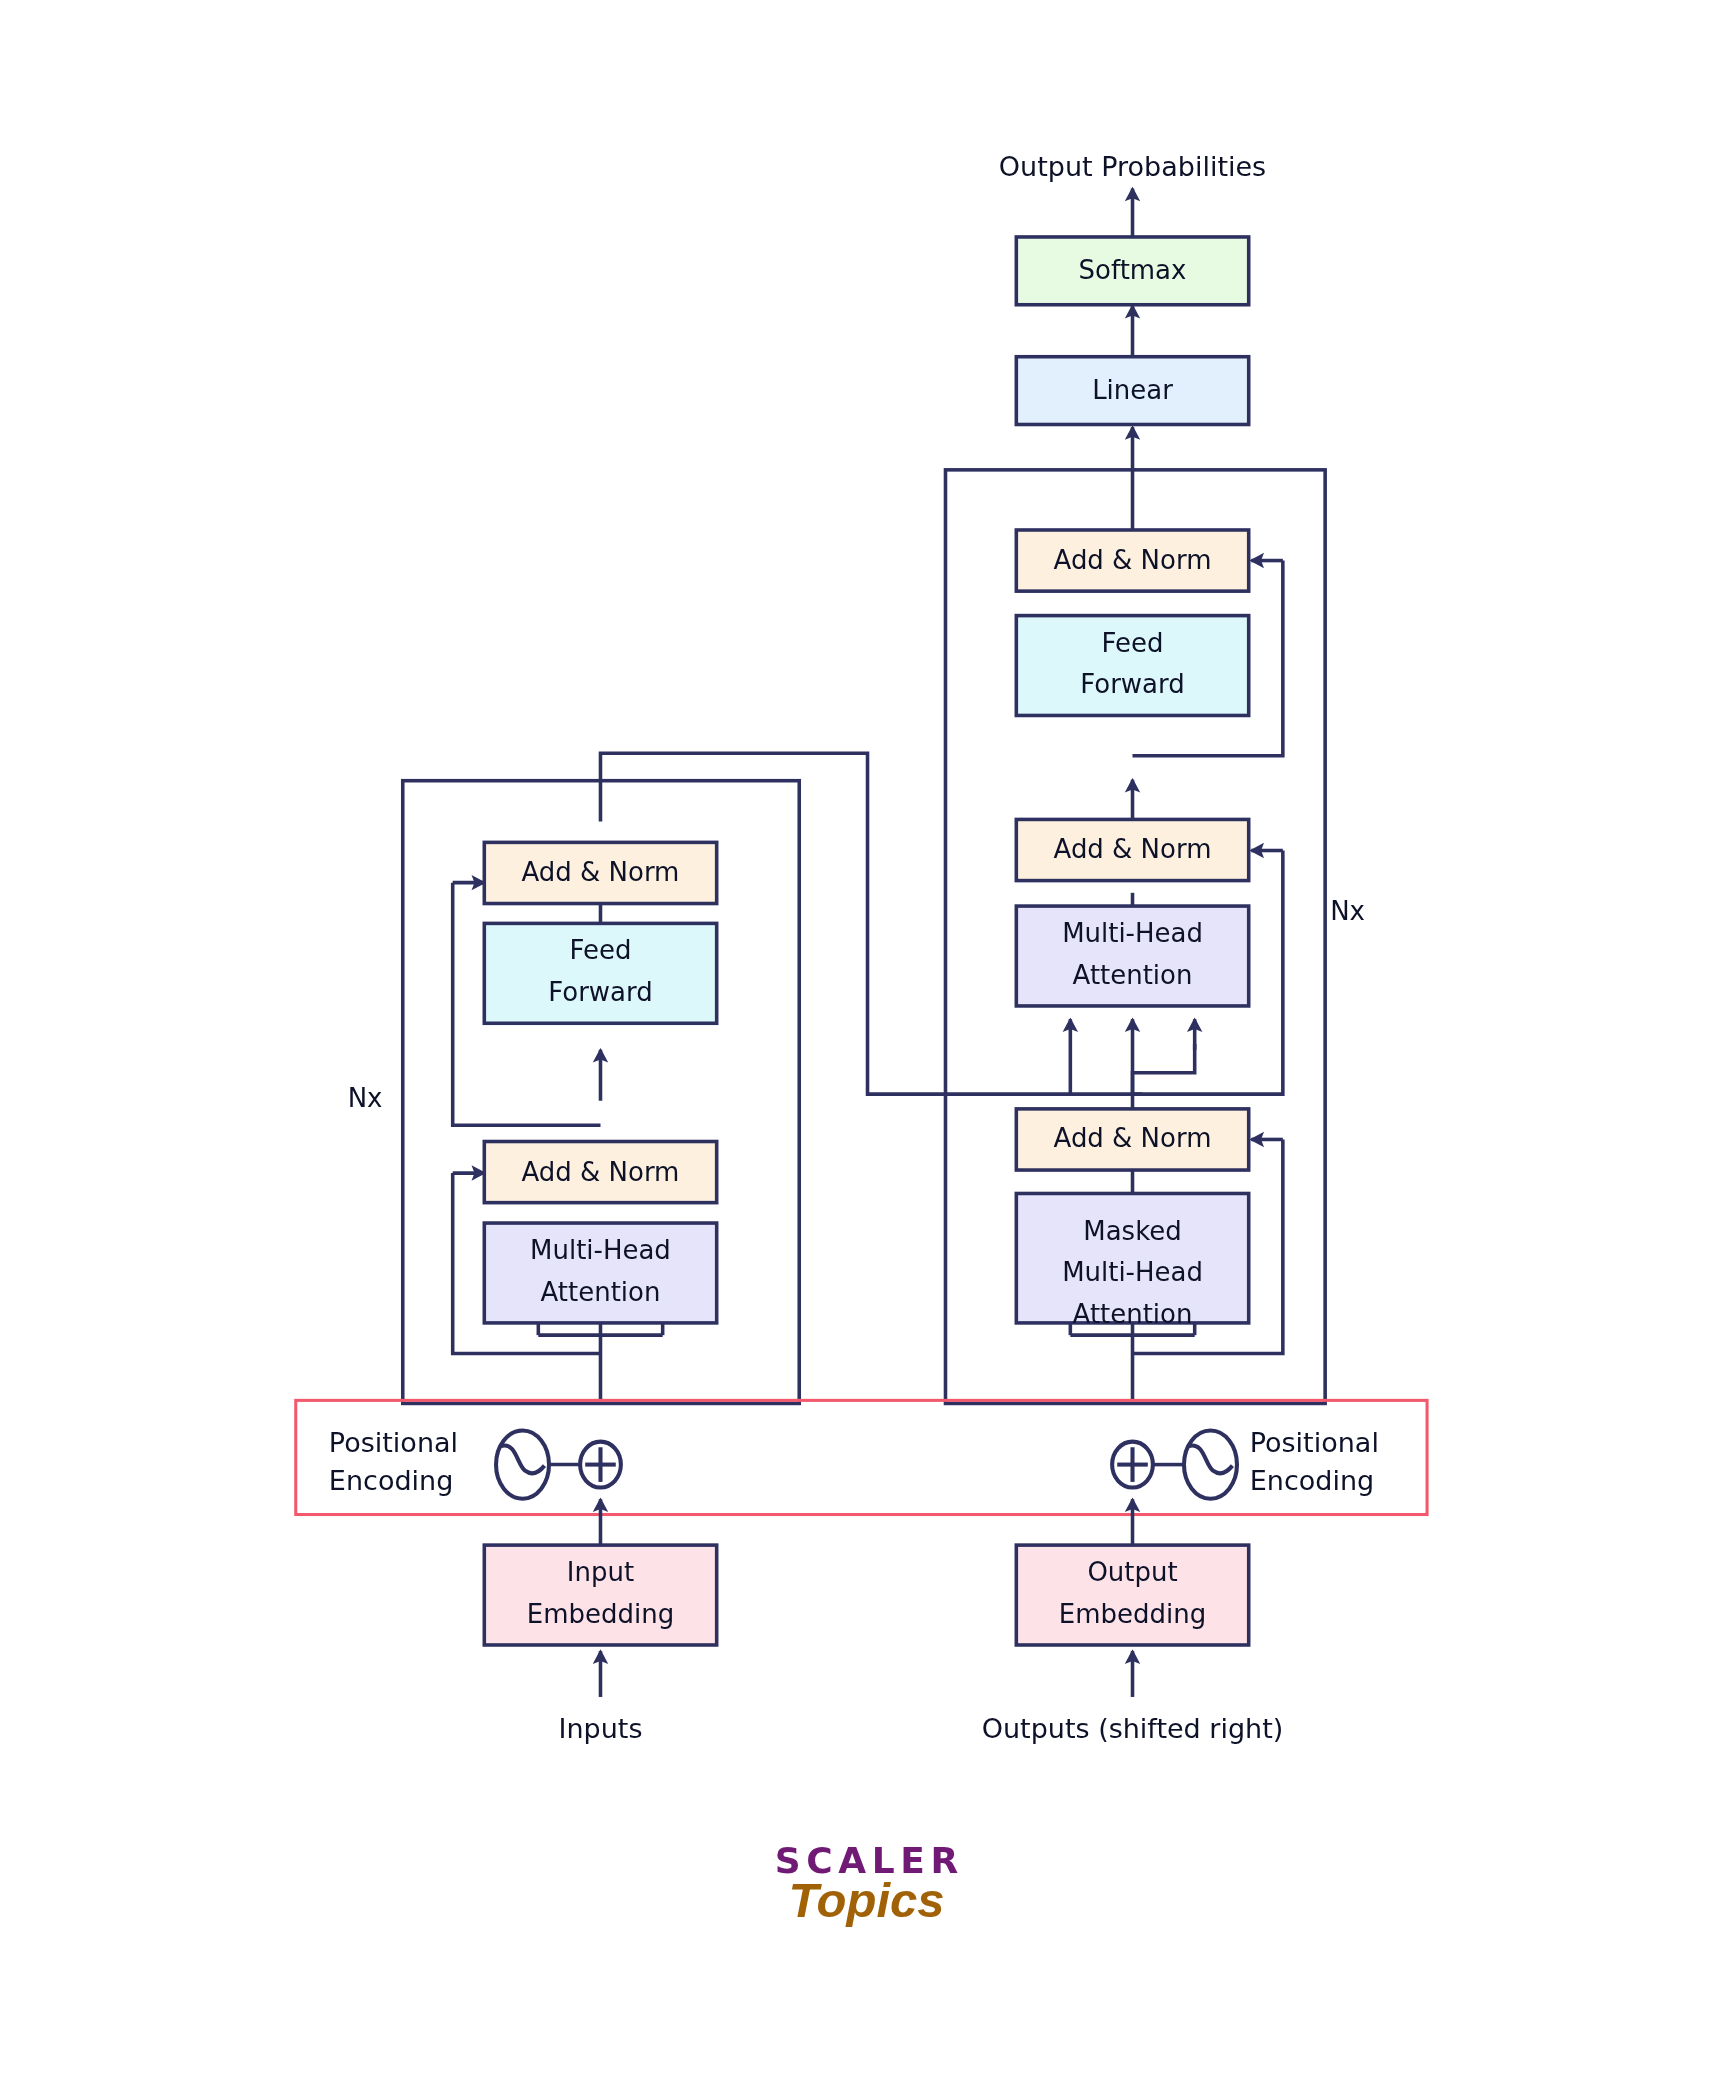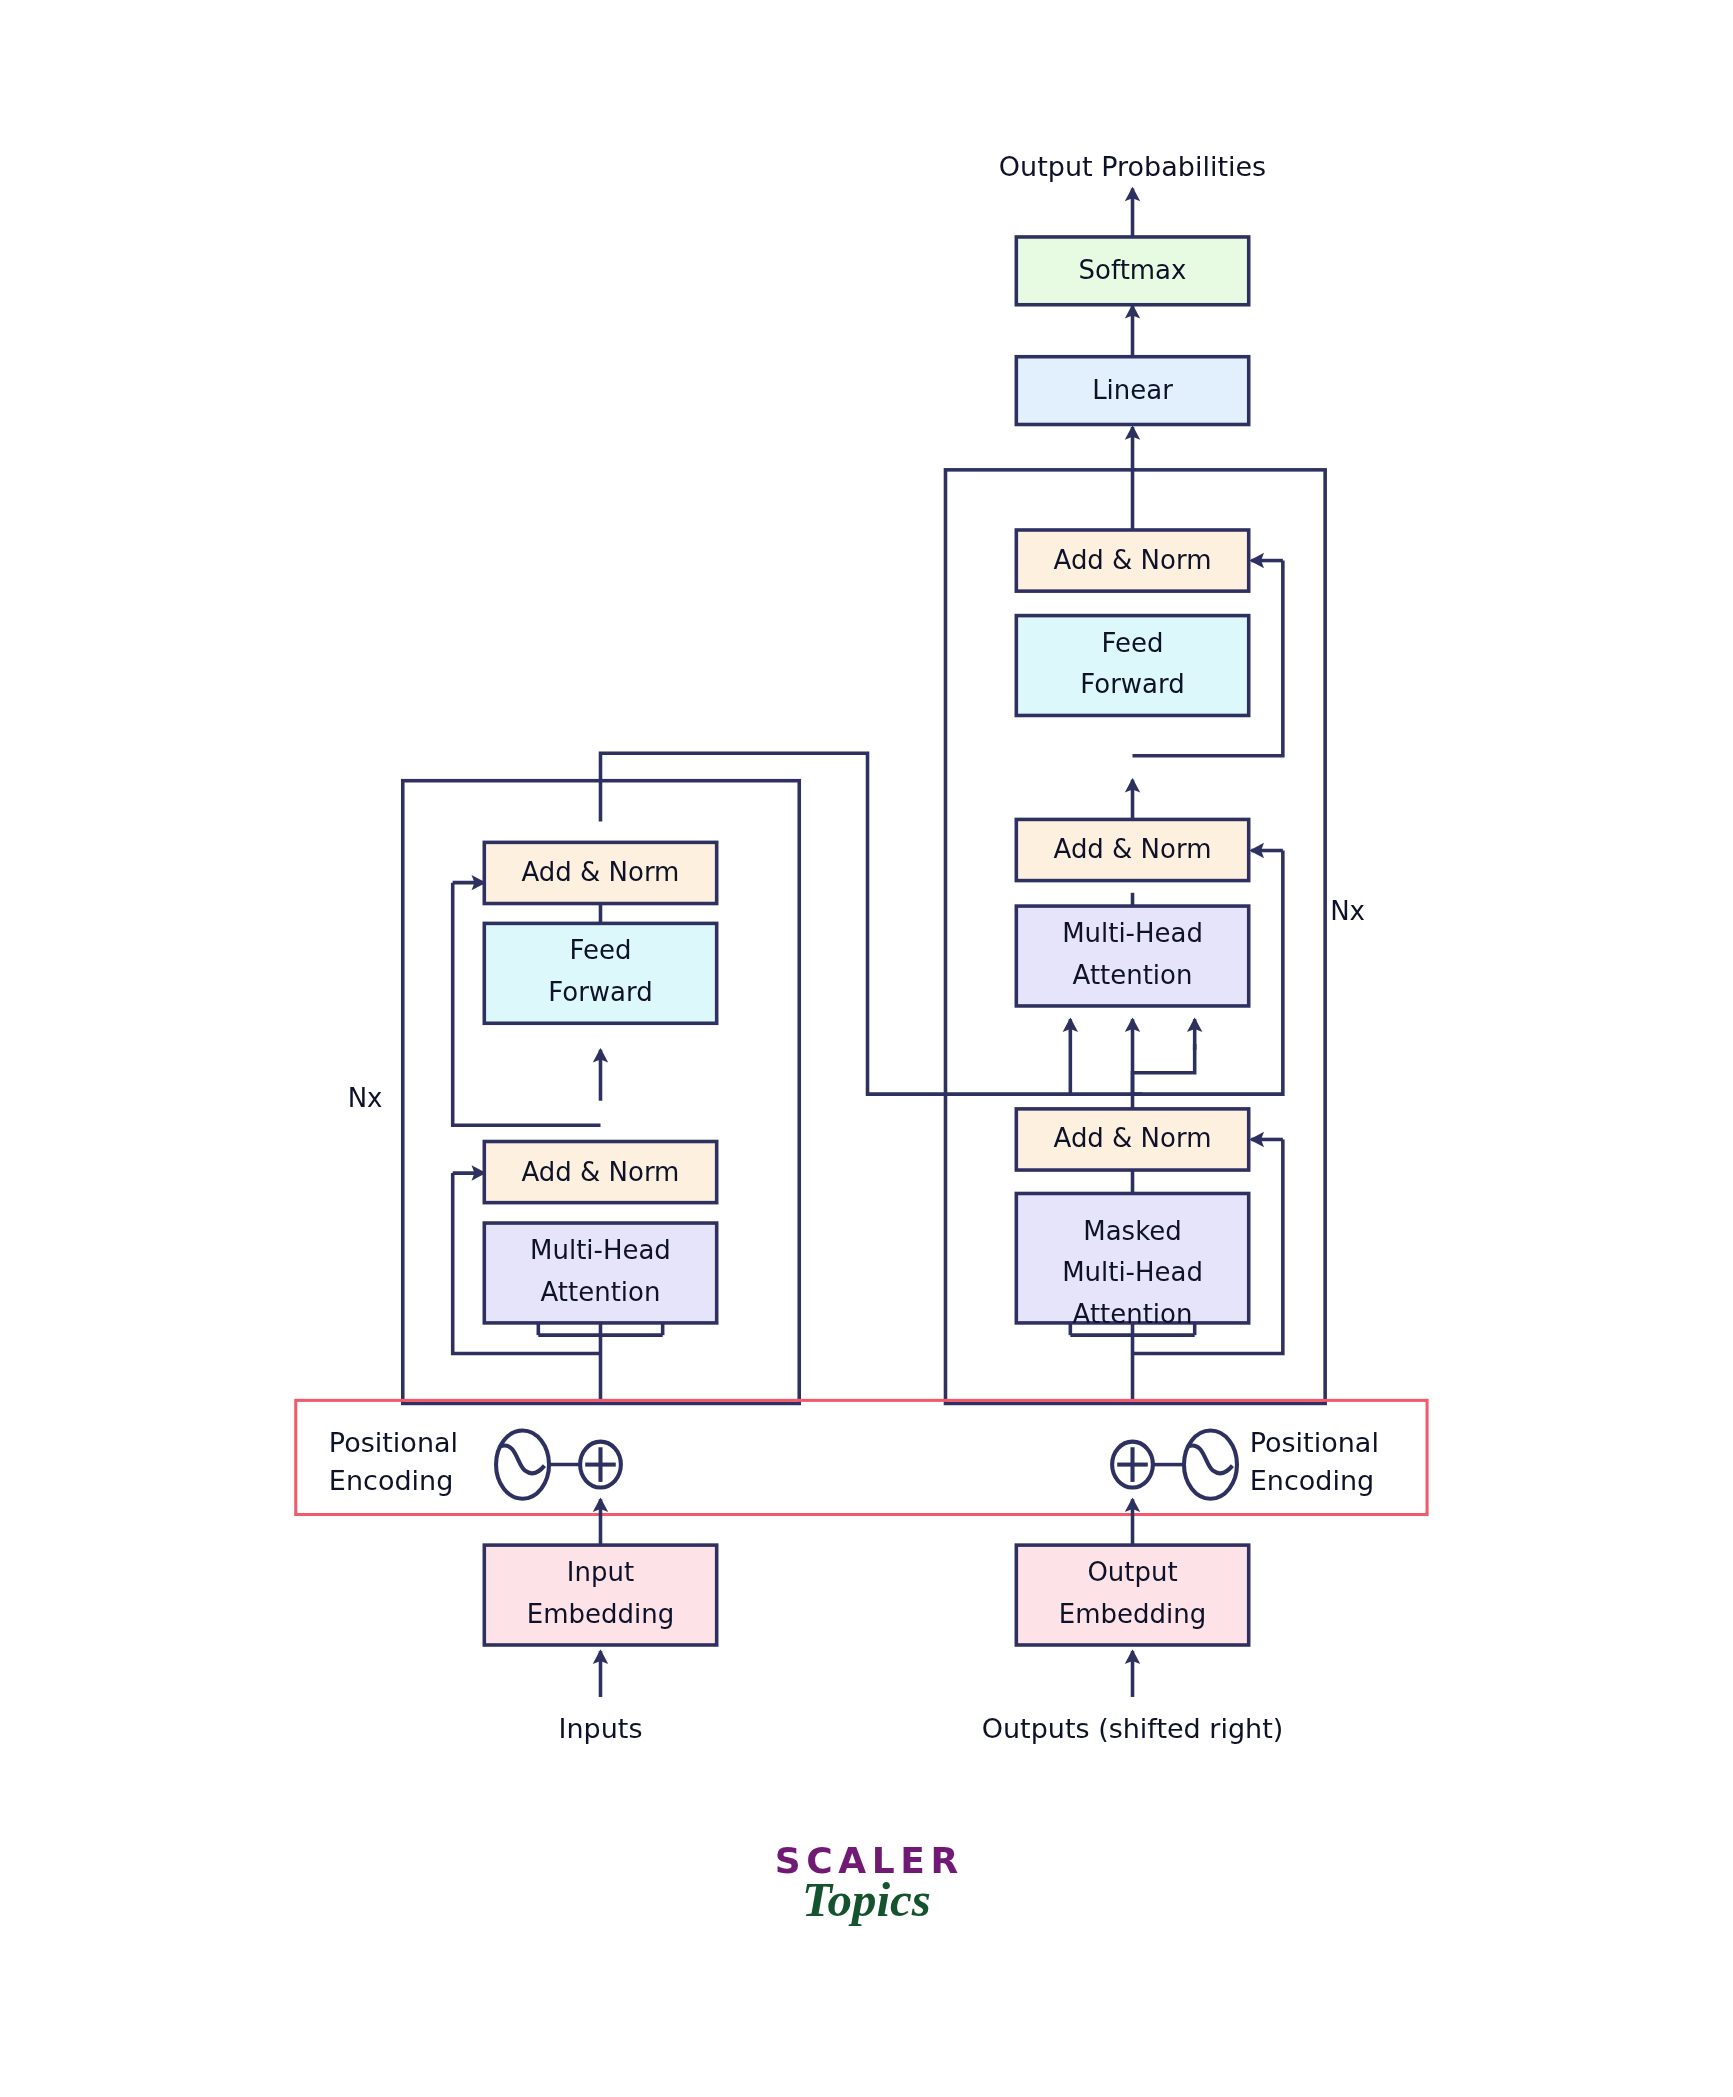--- a/index.html
+++ b/index.html
@@ -58,25 +58,25 @@
     font-family:"DejaVu Sans","Liberation Sans",sans-serif;
     font-weight:bold;
     font-size:36px;
     letter-spacing:5.6px;
     color:#701a75;
     line-height:1.0;
     display:block;
     text-indent:5.6px;
   }
   #logo .topics{
-    font-family:Liberation Serif, serif;
+    font-family:Liberation Sans, sans-serif;
     font-style:italic;
     font-weight:bold;
     font-size:49px;
-    color:#14532d;
+    color:#a16207;
     line-height:0.95;
     display:block;
     margin-top:-2px;
   }
 </style>
 </head>
 <body>
 
 <div id="stage">
 

